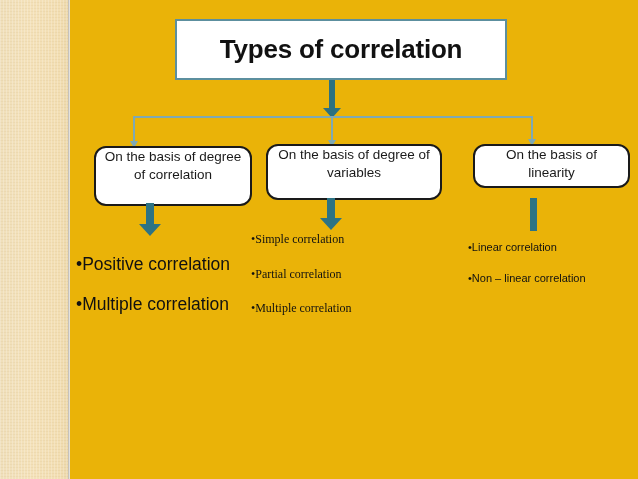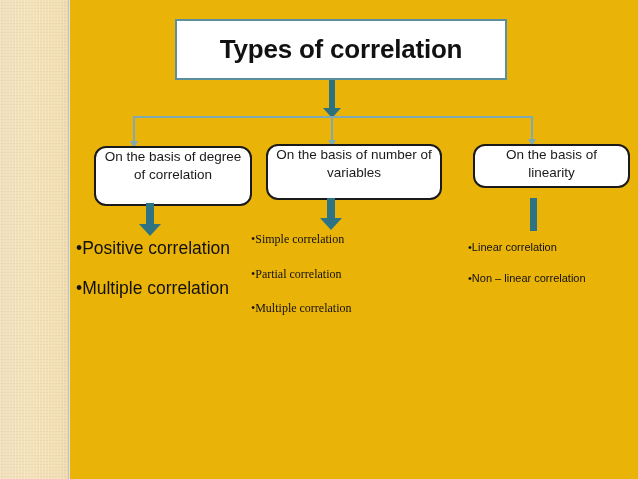--- a/index.html
+++ b/index.html
@@ -109,21 +109,21 @@
 
   
   .bullets{position:absolute;}
   .bullet{
     color:#111111;line-height:1.22;margin-bottom:12px;
   }
   .bullet .dot{font-size:1em;}
   #col-1{left:76px;top:238px;width:160px;font-size:17.5px;}
   #col-2{left:251px;top:232px;width:185px;font-size:12px;font-family:Liberation Serif, serif;}
   #col-3{left:468px;top:241px;width:160px;font-size:11px;}
-  #col-1 .bullet{margin-bottom:19px;}
+  #col-1 .bullet{margin-bottom:19px;margin-top:16px;}
   #col-2 .bullet{margin-bottom:20px;}
   #col-3 .bullet{margin-bottom:18px;}
 </style>
 </head>
 <body>
 
 <div id="slide">
 
   <div class="sidebar">
     <div class="sidebar-grad"></div>
@@ -145,21 +145,21 @@
   <div class="drop" style="left:331px;top:118px;height:24px;"></div>
   <div class="drop-head" style="left:328px;top:140px;"></div>
 
   <div class="drop" style="left:531px;top:116px;height:25px;"></div>
   <div class="drop-head" style="left:528px;top:139px;"></div>
 
   <div class="cat-box" id="cat-box-1">
     <span class="cat-text">On the basis of degree of correlation</span>
   </div>
   <div class="cat-box" id="cat-box-2">
-    <span class="cat-text">On the basis of number of variables</span>
+    <span class="cat-text">On the basis of degree of variables</span>
   </div>
   <div class="cat-box" id="cat-box-3">
     <span class="cat-text">On the basis of linearity</span>
   </div>
 
   <div class="stem-sub" style="left:146px;top:203px;height:23px;"></div>
   <div class="stem-sub-head" style="left:139px;top:224px;"></div>
 
   <div class="stem-sub" style="left:327px;top:198px;height:22px;"></div>
   <div class="stem-sub-head" style="left:320px;top:218px;"></div>

